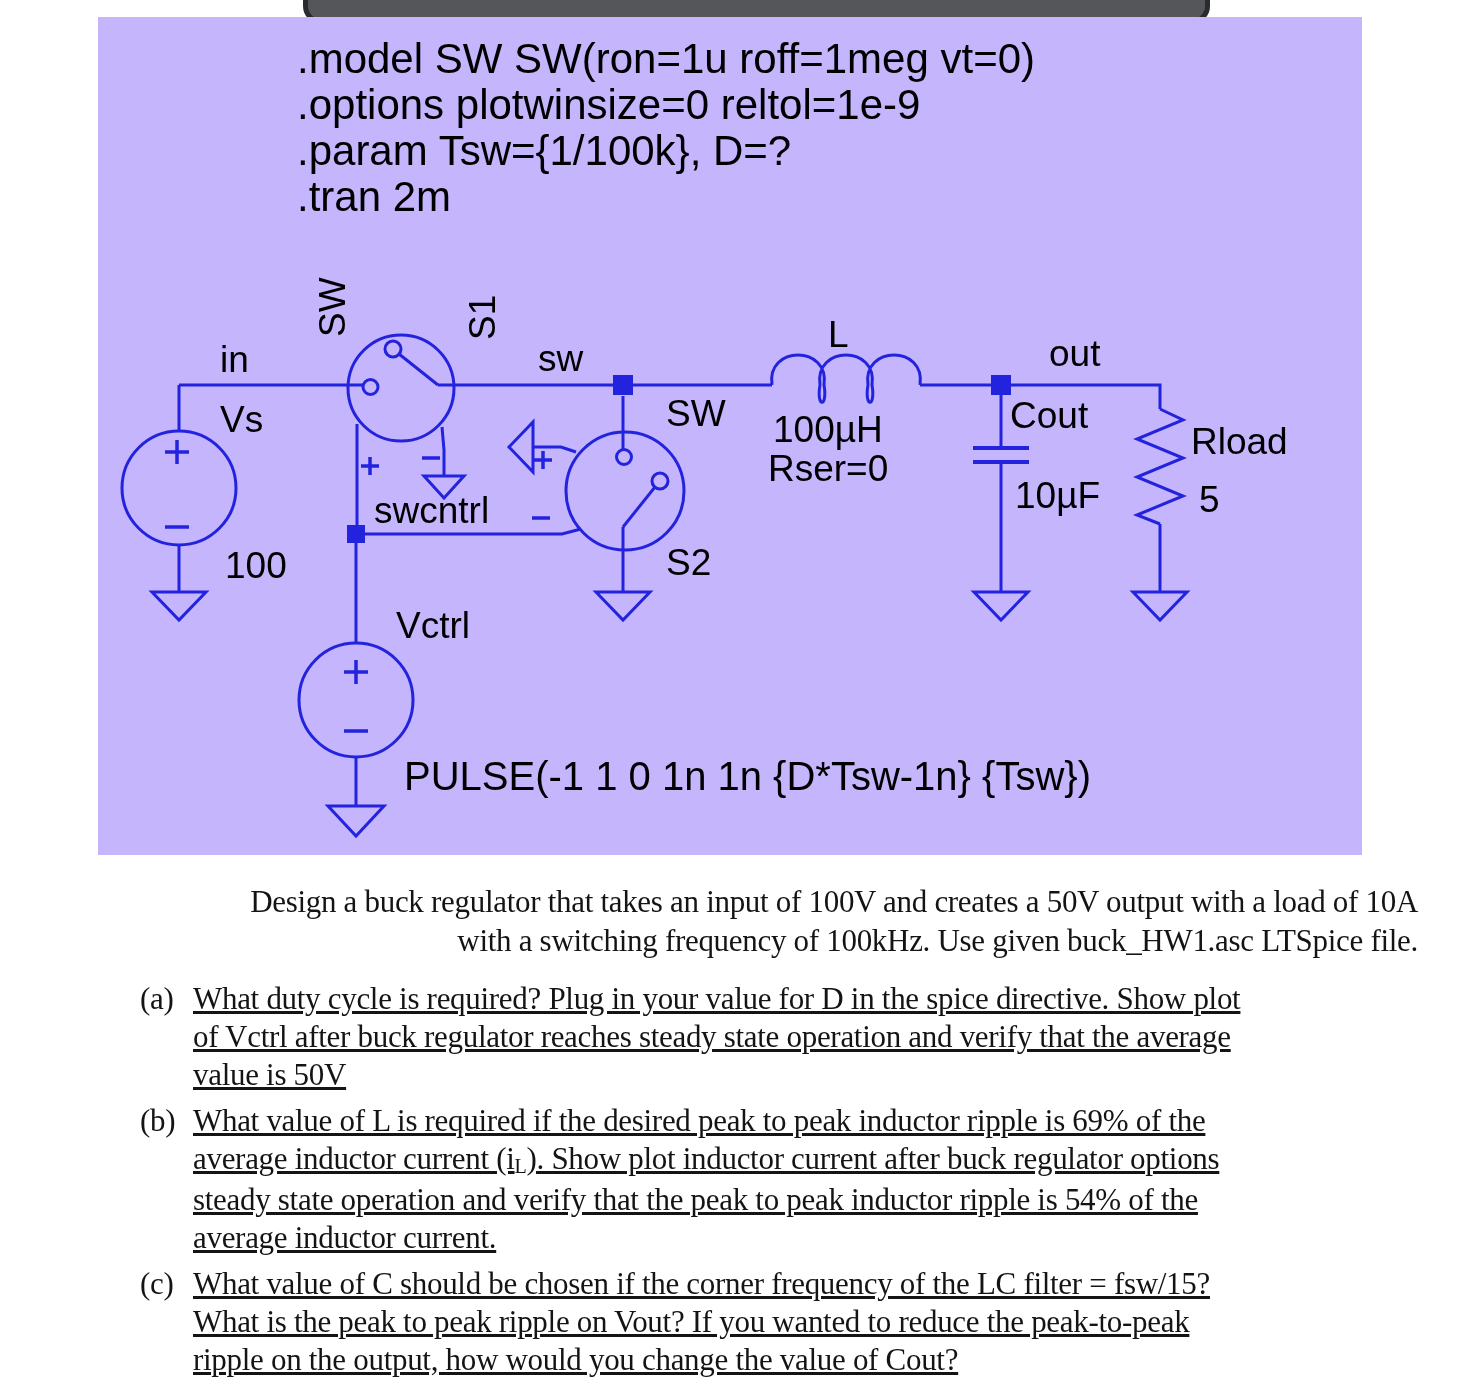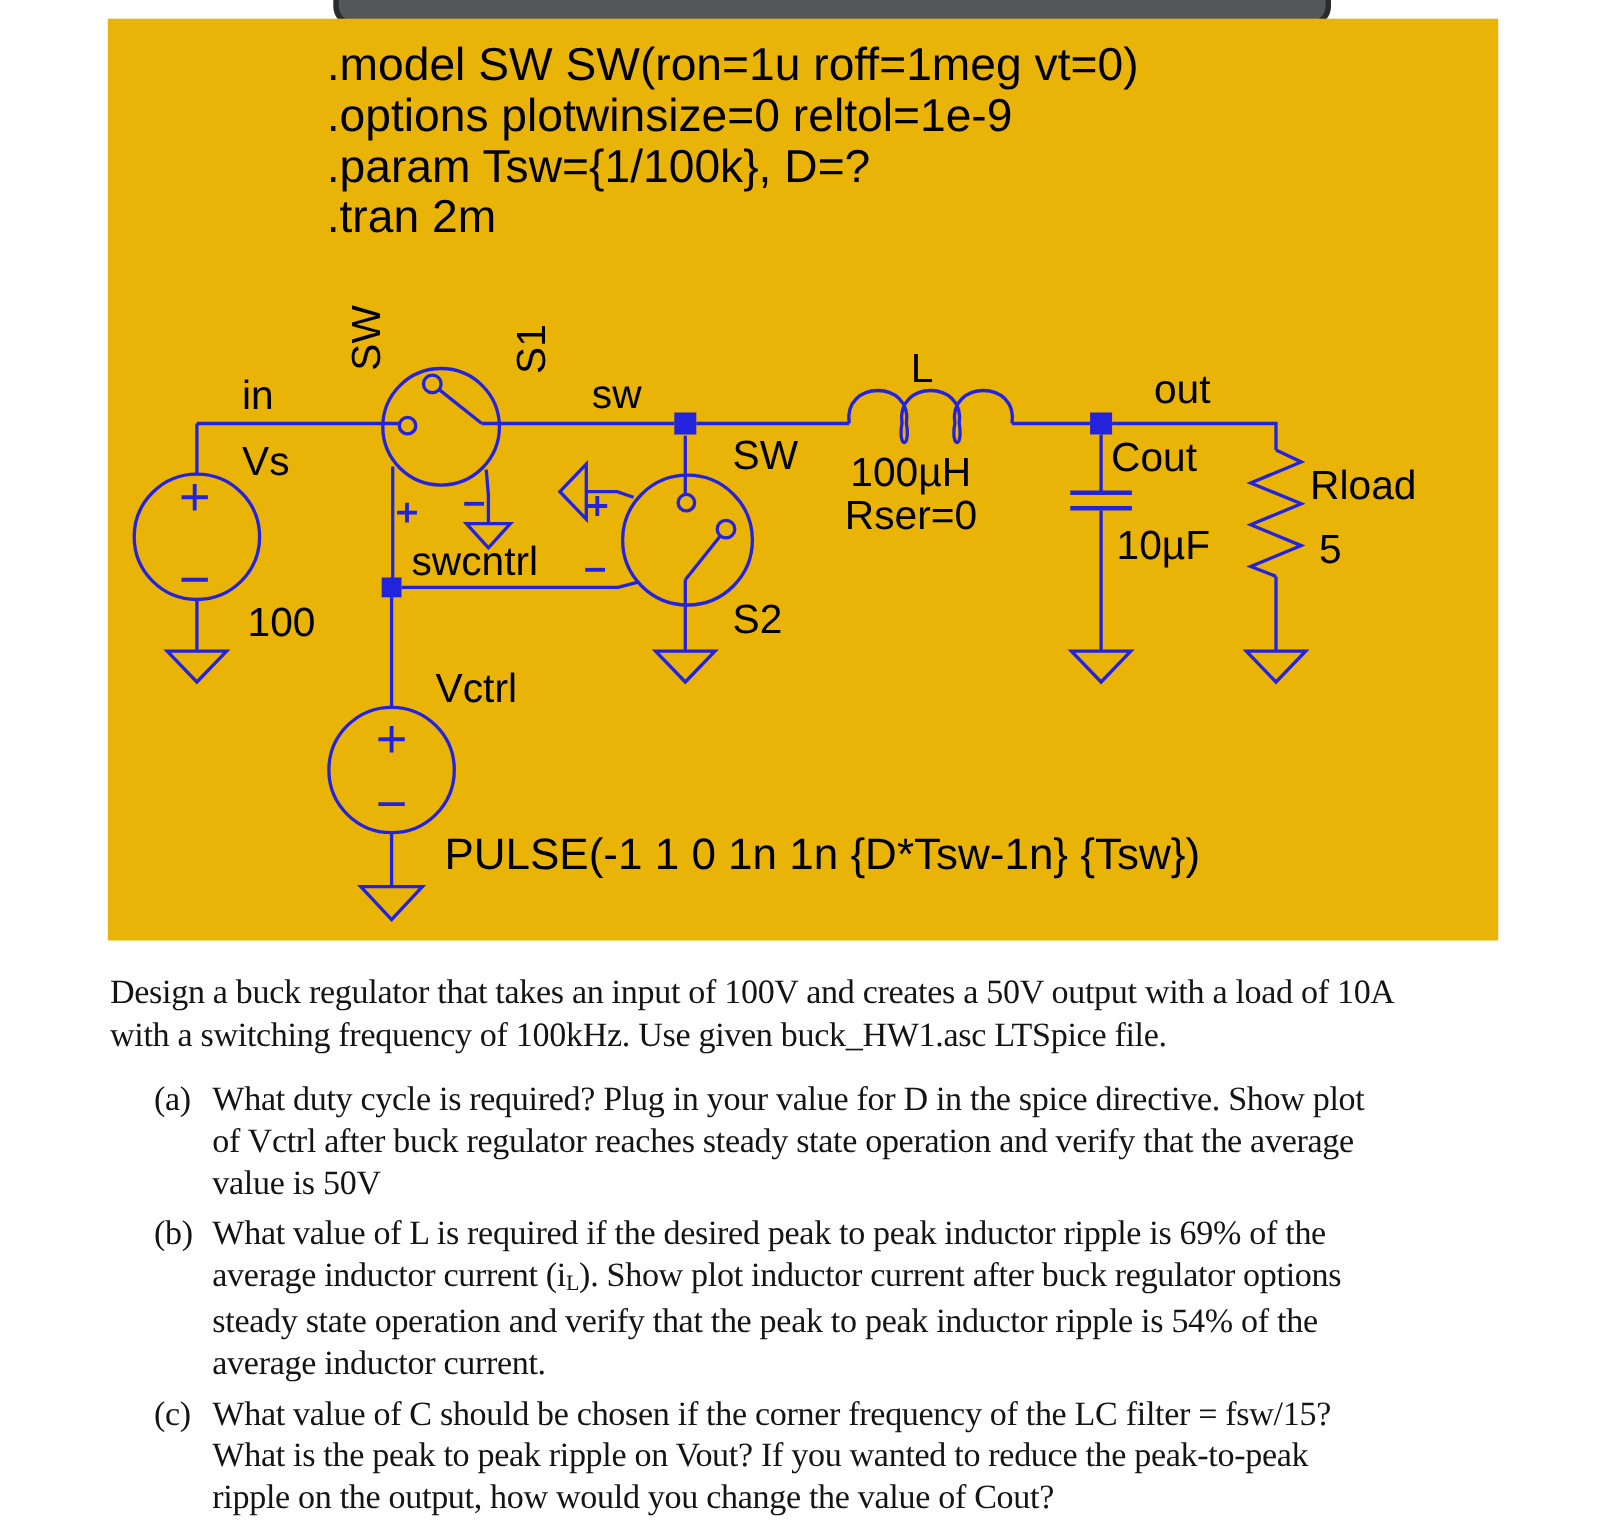--- a/index.html
+++ b/index.html
@@ -1,37 +1,37 @@
 <!DOCTYPE html>
 <html><head>
 <meta charset="utf-8">
 <style>
   html,body{margin:0;padding:0;background:#ffffff;}
   body{width:1473px;height:1383px;position:relative;overflow:hidden;
        font-family:"Liberation Sans",sans-serif;}
   .topbar{position:absolute;left:303px;top:-24px;width:897px;height:38px;
           background:#54565a;border:5px solid #2a2b2d;border-radius:18px;}
   .schematic{position:absolute;left:98px;top:17px;width:1264px;height:838px;
-             background:#eab308;text-align:right;}
+             background:#c4b5fd;text-align:right;}
   .schematic svg{display:block;width:1264px;height:838px;}
   .dir{font-family:"Liberation Sans",sans-serif;font-size:42px;fill:#000;}
   .lbl{font-family:"Liberation Sans",sans-serif;font-size:37px;fill:#000;}
   .pulse{font-family:"Liberation Sans",sans-serif;font-size:40px;fill:#000;}
   .wire{stroke:#2323dd;stroke-width:3;fill:none;}
   .wire4{stroke:#2323dd;stroke-width:4;fill:none;}
   .mark{stroke:#2323dd;stroke-width:3.5;fill:none;}
   .junction{fill:#2323dd;stroke:none;}
   .problem{position:absolute;left:100px;top:882px;width:1318px;
            font-family:"Liberation Serif","DejaVu Serif",serif;
            font-size:31px;color:#141414;letter-spacing:-0.3px;}
-  .problem .pline{line-height:39px;white-space:nowrap;}
+  .problem .pline{line-height:39px;white-space:nowrap;text-align:right;}
   .plist{margin-top:20px;padding-left:40px;}
   .pitem{display:flex;margin-bottom:8px;}
   .pitem .ilabel{width:53px;flex:0 0 53px;line-height:38px;}
-  .pitem .ilines{flex:1;}
+  .pitem .ilines{flex:1;text-decoration:underline;}
   .pitem .iline{line-height:38px;white-space:nowrap;}
   .subL{font-size:20px;position:relative;bottom:-4px;}
 </style>
 </head>
 <body>
 
 <div class="topbar"></div>
 
 <div class="schematic">
   <svg viewBox="98 17 1264 838" xmlns="http://www.w3.org/2000/svg">

